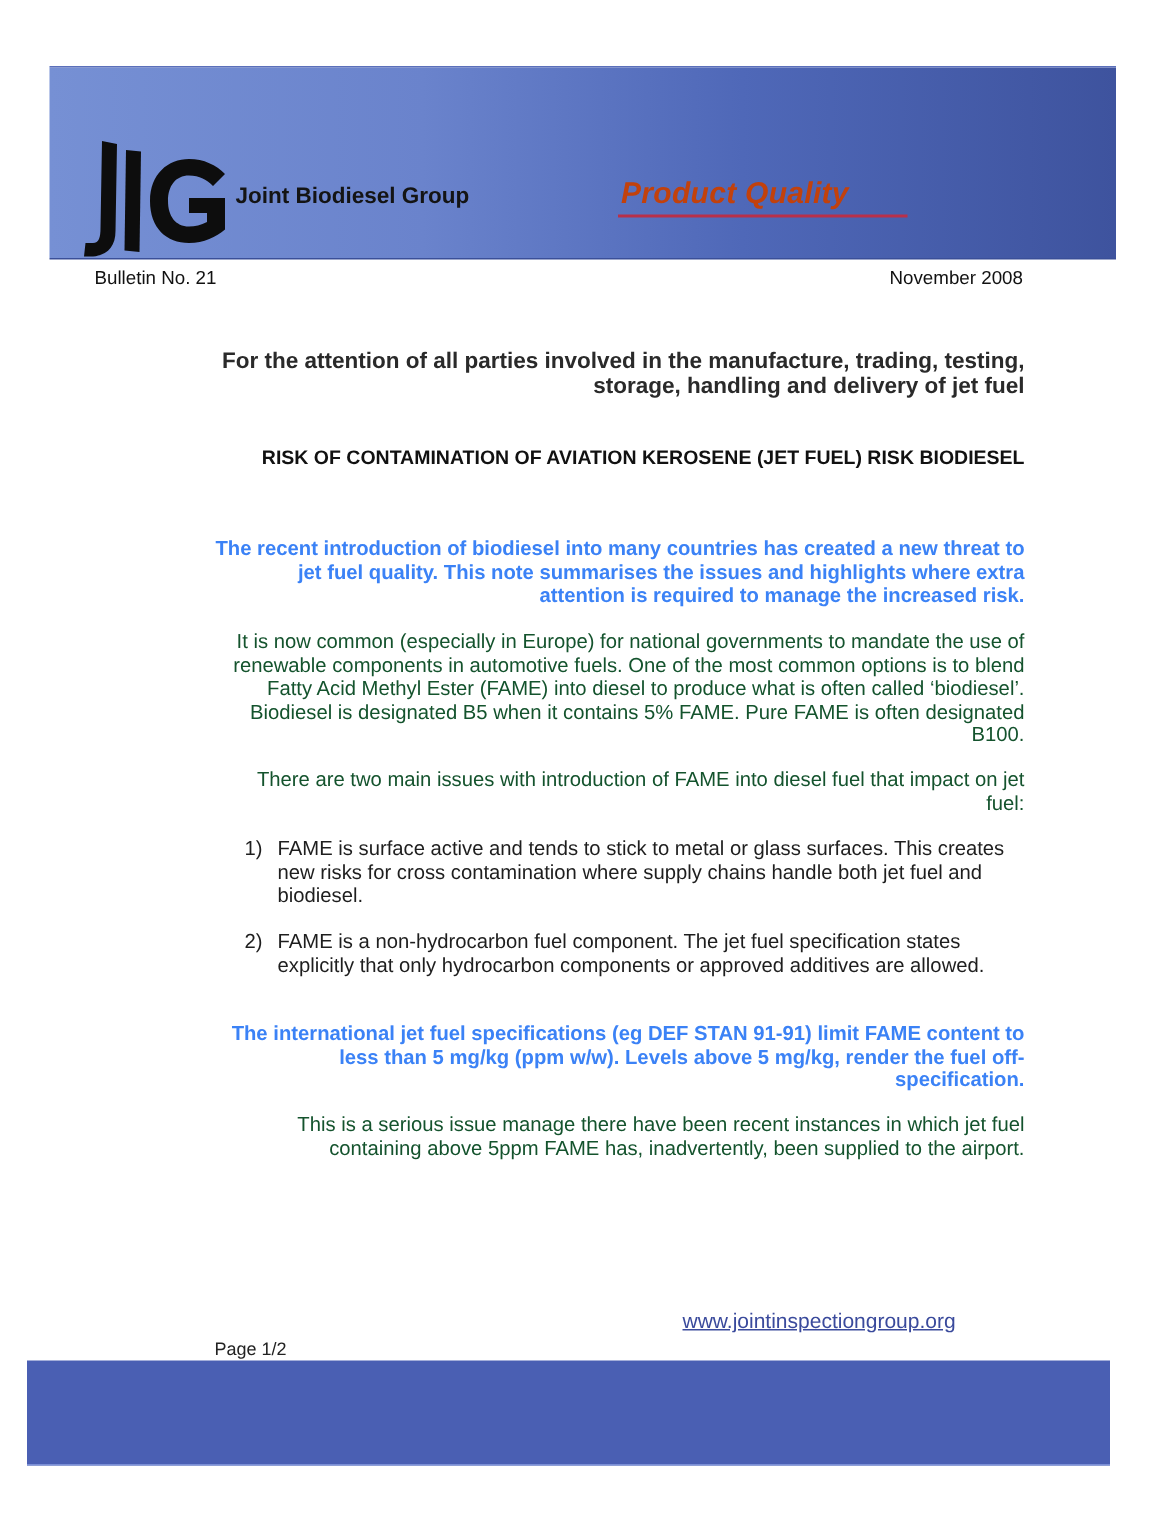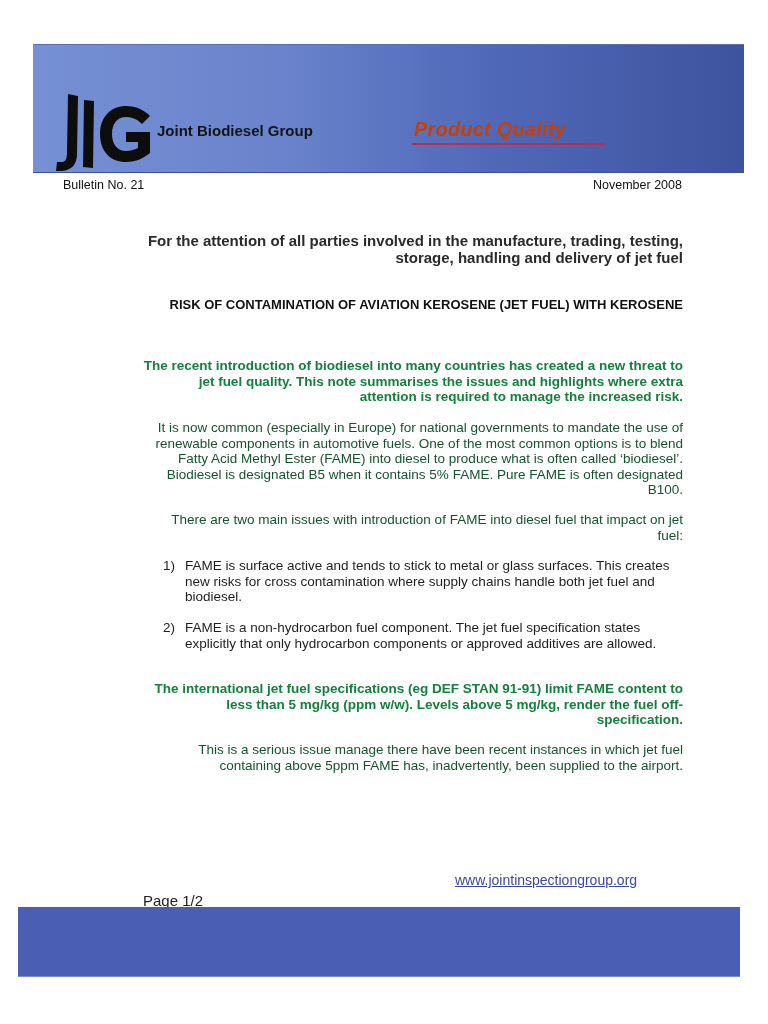--- a/index.html
+++ b/index.html
@@ -90,21 +90,21 @@
       line-height: 15.5px;
       color: #111111;
     }
     .body-text {
       font-size: 13.5px;
       line-height: 15.5px;
       color: #14532d;
     }
     .bold-para {
       font-weight: bold;
-      color: #15803d;
+      color: #3b82f6;
     }
     .p-intro { top: 358px; }
     .p-common { top: 420px; }
     .p-issues { top: 512px; }
     .p-spec { top: 681px; }
     .p-serious { top: 742px; }
 
     .list {
       position: absolute;
       left: 163px;
@@ -122,21 +122,21 @@
       left: 0;
       top: 0;
     }
     .list-item-1 { top: 558px; }
     .list-item-2 { top: 620px; }
 
     .footer-page {
       position: absolute;
       left: 143px;
       top: 892px;
-      font-size: 15px;
+      font-size: 12px;
       color: #222222;
     }
     .footer-link {
       position: absolute;
       left: 455px;
       top: 872px;
       font-size: 14px;
       color: #3a4a9c;
       text-decoration: underline;
     }
@@ -168,21 +168,21 @@
 <div class="org-name">Joint Biodiesel Group</div>
 
 <div class="product-quality">Product Quality</div>
 <div class="product-quality-underline"></div>
 
 <div class="meta-row bulletin-no">Bulletin No. 21</div>
 <div class="meta-row bulletin-date">November 2008</div>
 
 <div class="content attention">For the attention of all parties involved in the manufacture, trading, testing, storage, handling and delivery of jet fuel</div>
 
-<div class="content risk-title">RISK OF CONTAMINATION OF AVIATION KEROSENE (JET FUEL) WITH KEROSENE</div>
+<div class="content risk-title">RISK OF CONTAMINATION OF AVIATION KEROSENE (JET FUEL) RISK BIODIESEL</div>
 
 <div class="content body-text bold-para p-intro">The recent introduction of biodiesel into many countries has created a new threat to jet fuel quality. This note summarises the issues and highlights where extra attention is required to manage the increased risk.</div>
 
 <div class="content body-text p-common">It is now common (especially in Europe) for national governments to mandate the use of renewable components in automotive fuels. One of the most common options is to blend Fatty Acid Methyl Ester (FAME) into diesel to produce what is often called ‘biodiesel’. Biodiesel is designated B5 when it contains 5% FAME. Pure FAME is often designated B100.</div>
 
 <div class="content body-text p-issues">There are two main issues with introduction of FAME into diesel fuel that impact on jet fuel:</div>
 
 <div class="list list-item-1">
   <div class="list-item">
     <span class="list-num">1)</span>

